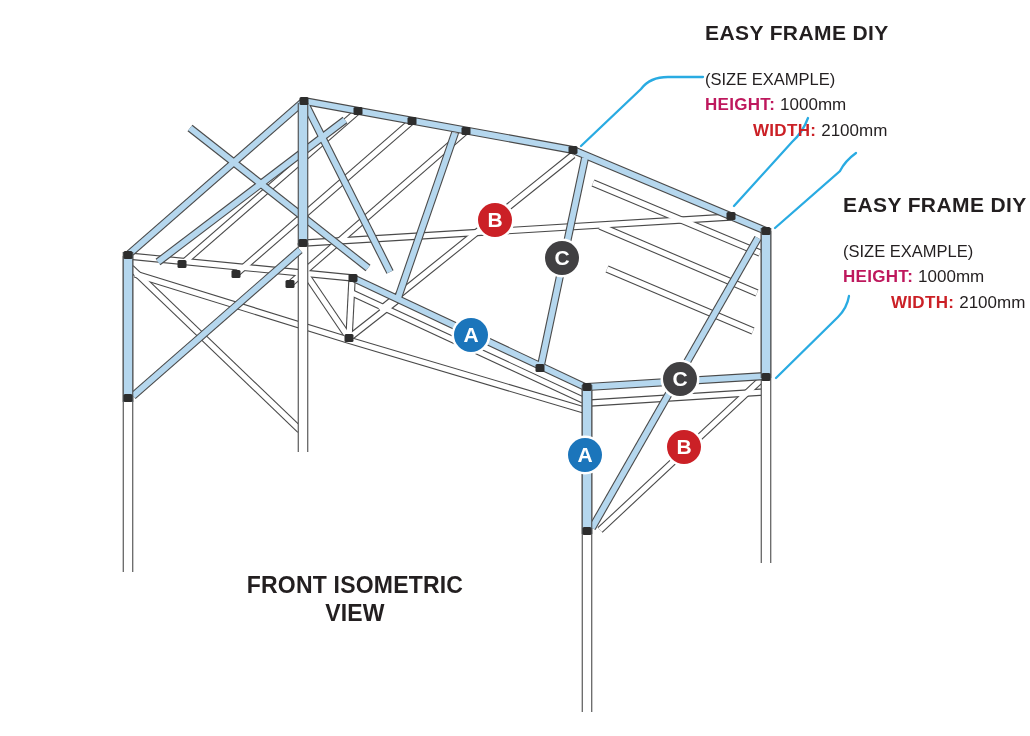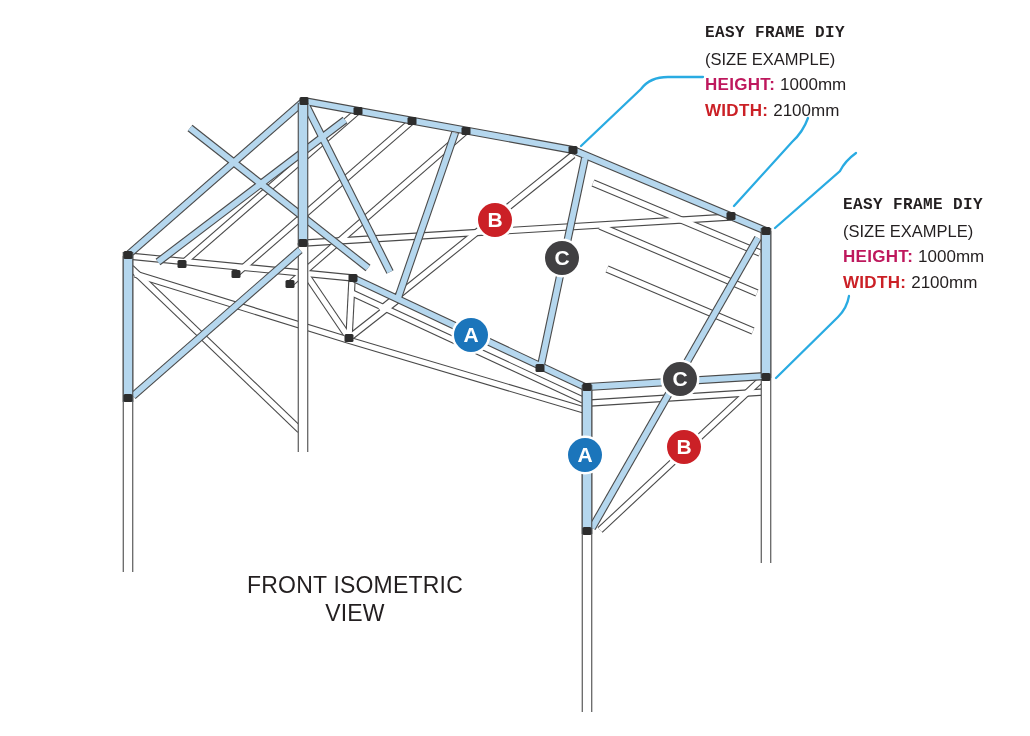--- a/index.html
+++ b/index.html
@@ -22,28 +22,28 @@
   
   .marker{position:absolute;width:34px;height:34px;border-radius:50%;
           color:#ffffff;font-size:21px;font-weight:700;text-align:center;
           line-height:34px;box-shadow:0 0 0 2.5px #ffffff;user-select:none;}
   .marker.m-a{background:#1b75bb;}
   .marker.m-b{background:#cb2026;}
   .marker.m-c{background:#414042;}
 
   
   .ann{position:absolute;color:#231f20;font-size:17px;line-height:26px;white-space:nowrap;}
-  .ann .ann-title{font-weight:700;font-size:16px;letter-spacing:.4px;font-family:Liberation Mono, monospace;}
-  .ann .ann-sub{font-size:16.5px;}
+  .ann .ann-title{font-weight:700;font-size:21px;letter-spacing:.4px;}
+  .ann .ann-sub{font-size:16.5px;margin-top:20px;}
   .ann .lbl{font-weight:700;letter-spacing:.3px;margin-right:5px;}
   .ann .lbl-h{color:#be185d;}
-  .ann .lbl-w{color:#cb2026;}
+  .ann .lbl-w{color:#cb2026;margin-left:48px;}
 
   .caption{position:absolute;left:225px;top:571px;width:260px;text-align:center;
-           color:#231f20;font-size:23px;font-weight:400;line-height:28px;letter-spacing:.2px;}
+           color:#231f20;font-size:23px;font-weight:700;line-height:28px;letter-spacing:.2px;}
 </style>
 </head>
 <body>
 
 <div class="stage">
 
   <svg class="drawing" width="1030" height="736" viewBox="0 0 1030 736">
     <defs>
 
       <g id="wb">

